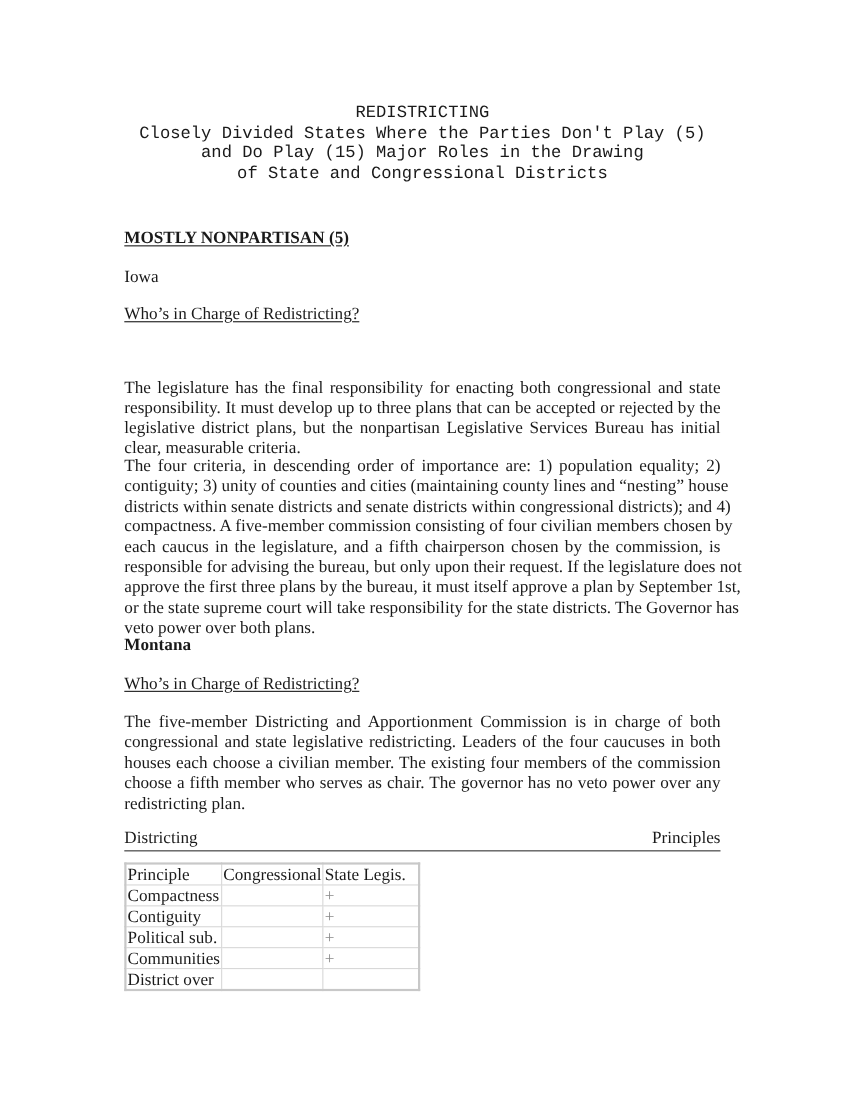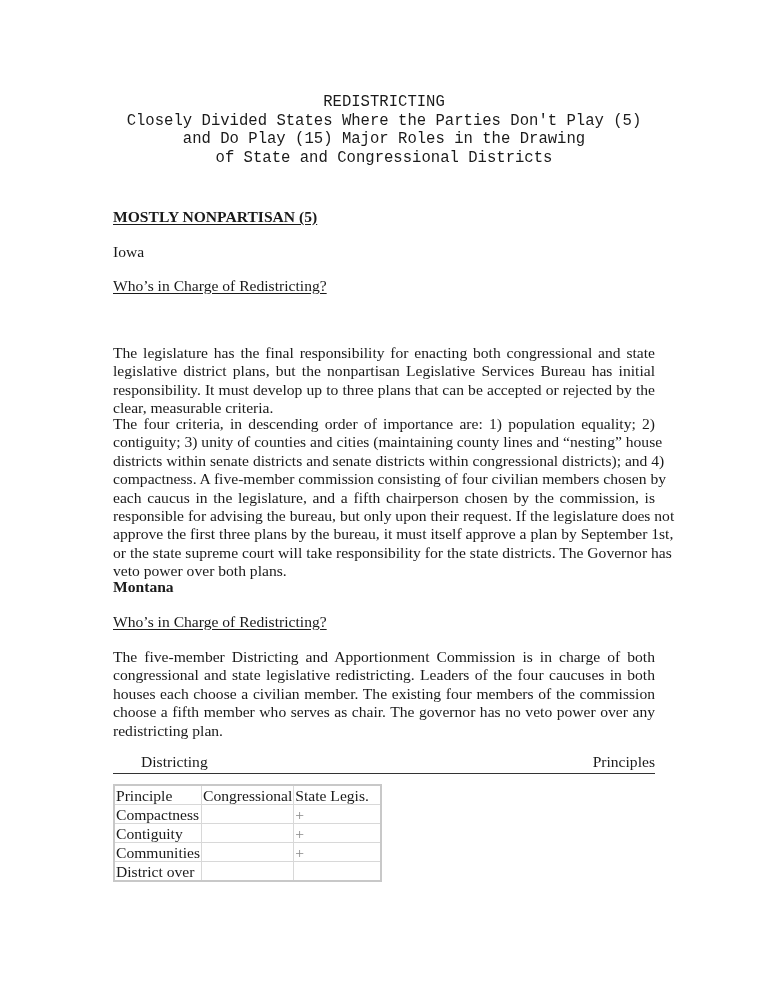--- a/index.html
+++ b/index.html
@@ -52,21 +52,21 @@
       text-align-last: left;
     }
     .principles-row {
       position: absolute;
       left: 0;
       top: 753px;
       width: 542px;
       height: 20px;
       border-bottom: 1px solid #333;
     }
-    .principles-row .left { position: absolute; left: 0; top: 0; margin-left: 28px; }
+    .principles-row .left { position: absolute; left: 0; top: 0; }
     .principles-row .right { position: absolute; right: 0; top: 0; }
 
     table.principles {
       position: absolute;
       left: 0;
       top: 784px;
       border-collapse: collapse;
       border: 2px solid #c8c8c8;
       font-size: 15.6px;
       line-height: 17px;
@@ -96,22 +96,22 @@
     <div>of State and Congressional Districts</div>
   </div>
 
   <div class="abs b u" style="top:208px;">MOSTLY NONPARTISAN (5)</div>
 
   <div class="abs" style="top:243px;">Iowa</div>
   <div class="abs u" style="top:277px;">Who’s in Charge of Redistricting?</div>
 
   <div class="para" style="top:324px;margin-top:20px;">
     <span class="line">The legislature has the final responsibility for enacting both congressional and state</span>
+    <span class="line">responsibility. It must develop up to three plans that can be accepted or rejected by the</span>
     <span class="line">legislative district plans, but the nonpartisan Legislative Services Bureau has initial</span>
-    <span class="line">responsibility. It must develop up to three plans that can be accepted or rejected by the</span>
     <span class="line last">clear, measurable criteria.</span>
   </div>
 
   <div class="para" style="top:415px;">
     <span class="line">The four criteria, in descending order of importance are: 1) population equality; 2)</span>
     <span class="line">contiguity; 3) unity of counties and cities (maintaining county lines and “nesting” house</span>
     <span class="line">districts within senate districts and senate districts within congressional districts); and 4)</span>
     <span class="line">compactness. A five-member commission consisting of four civilian members chosen by</span>
     <span class="line">each caucus in the legislature, and a fifth chairperson chosen by the commission, is</span>
     <span class="line">responsible for advising the bureau, but only upon their request. If the legislature does not</span>
@@ -147,20 +147,25 @@
       <td>Compactness</td>
       <td></td>
       <td class="plus">+</td>
     </tr>
     <tr>
       <td>Contiguity</td>
       <td></td>
       <td class="plus">+</td>
     </tr>
     <tr>
+      <td>Political sub.</td>
+      <td></td>
+      <td class="plus">+</td>
+    </tr>
+    <tr>
       <td>Communities</td>
       <td></td>
       <td class="plus">+</td>
     </tr>
     <tr>
       <td>District over</td>
       <td></td>
       <td class="plus"></td>
     </tr>
   </tbody>

